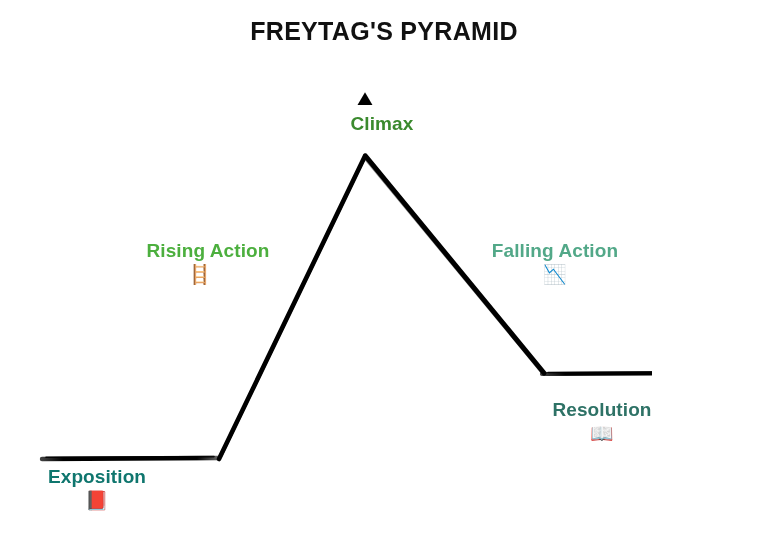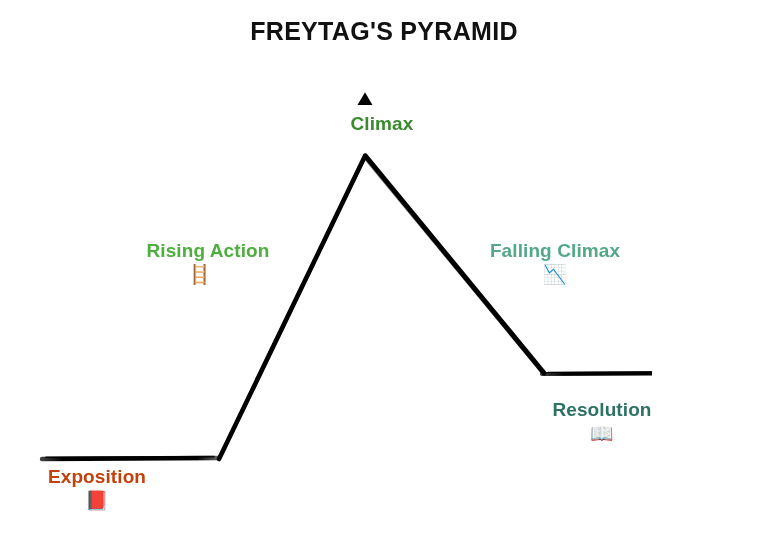--- a/index.html
+++ b/index.html
@@ -105,27 +105,27 @@
     <span class="stage-icon above">⛰</span>
     <span class="stage-label" style="color:#3B8A2E;margin-left:34px;">Climax</span>
   </div>
 
   <div class="stage" id="stage-rising">
     <span class="stage-label" style="color:#4CAF3E;margin-left:16px;">Rising Action</span>
     <span class="stage-icon">🪜</span>
   </div>
 
   <div class="stage" id="stage-falling">
-    <span class="stage-label" style="color:#52A888;">Falling Climax</span>
+    <span class="stage-label" style="color:#52A888;">Falling Action</span>
     <span class="stage-icon">📉</span>
   </div>
 
   <div class="stage" id="stage-resolution">
     <span class="stage-label" style="color:#2E7266;">Resolution</span>
     <span class="stage-icon">📖</span>
   </div>
 
   <div class="stage" id="stage-exposition">
-    <span class="stage-label" style="color:#c2410c;">Exposition</span>
+    <span class="stage-label" style="color:#0f766e;">Exposition</span>
     <span class="stage-icon">📕</span>
   </div>
 
 </div>
 
 </body></html>

